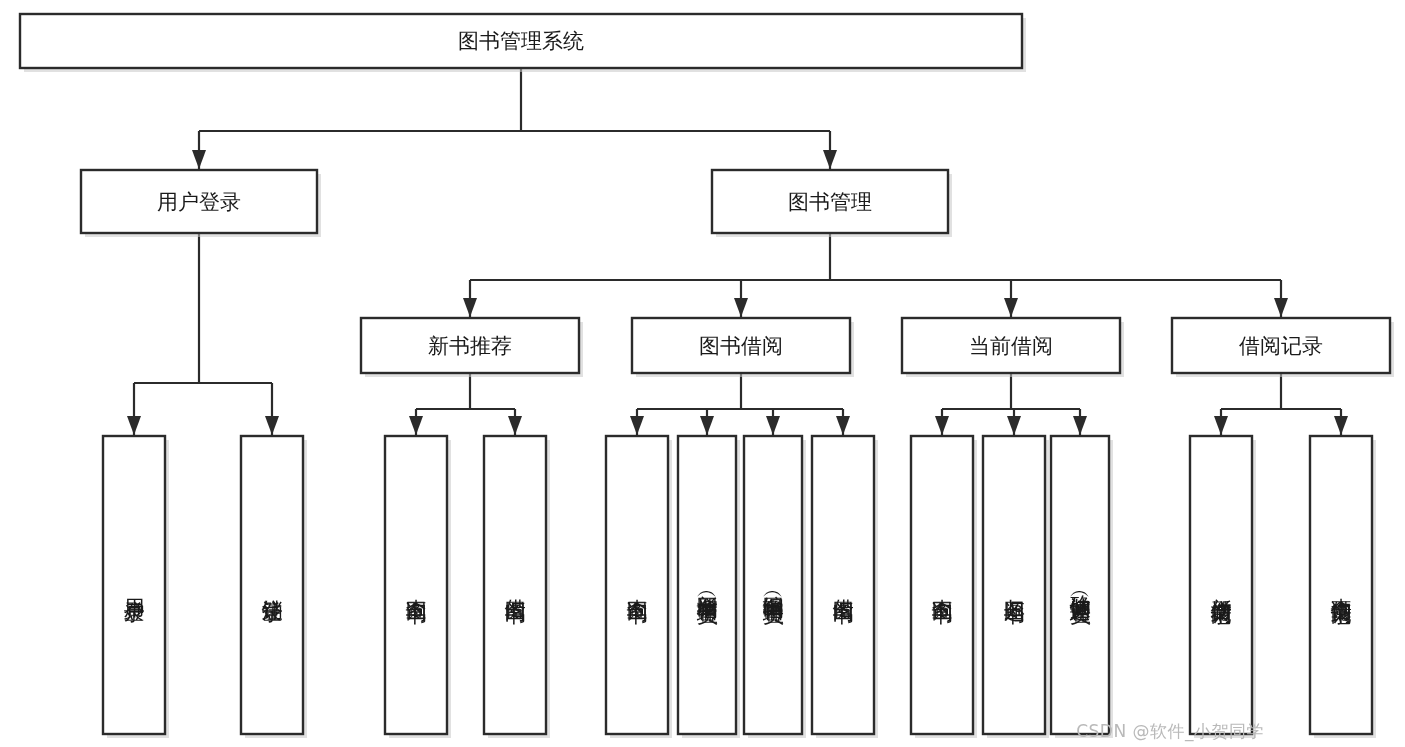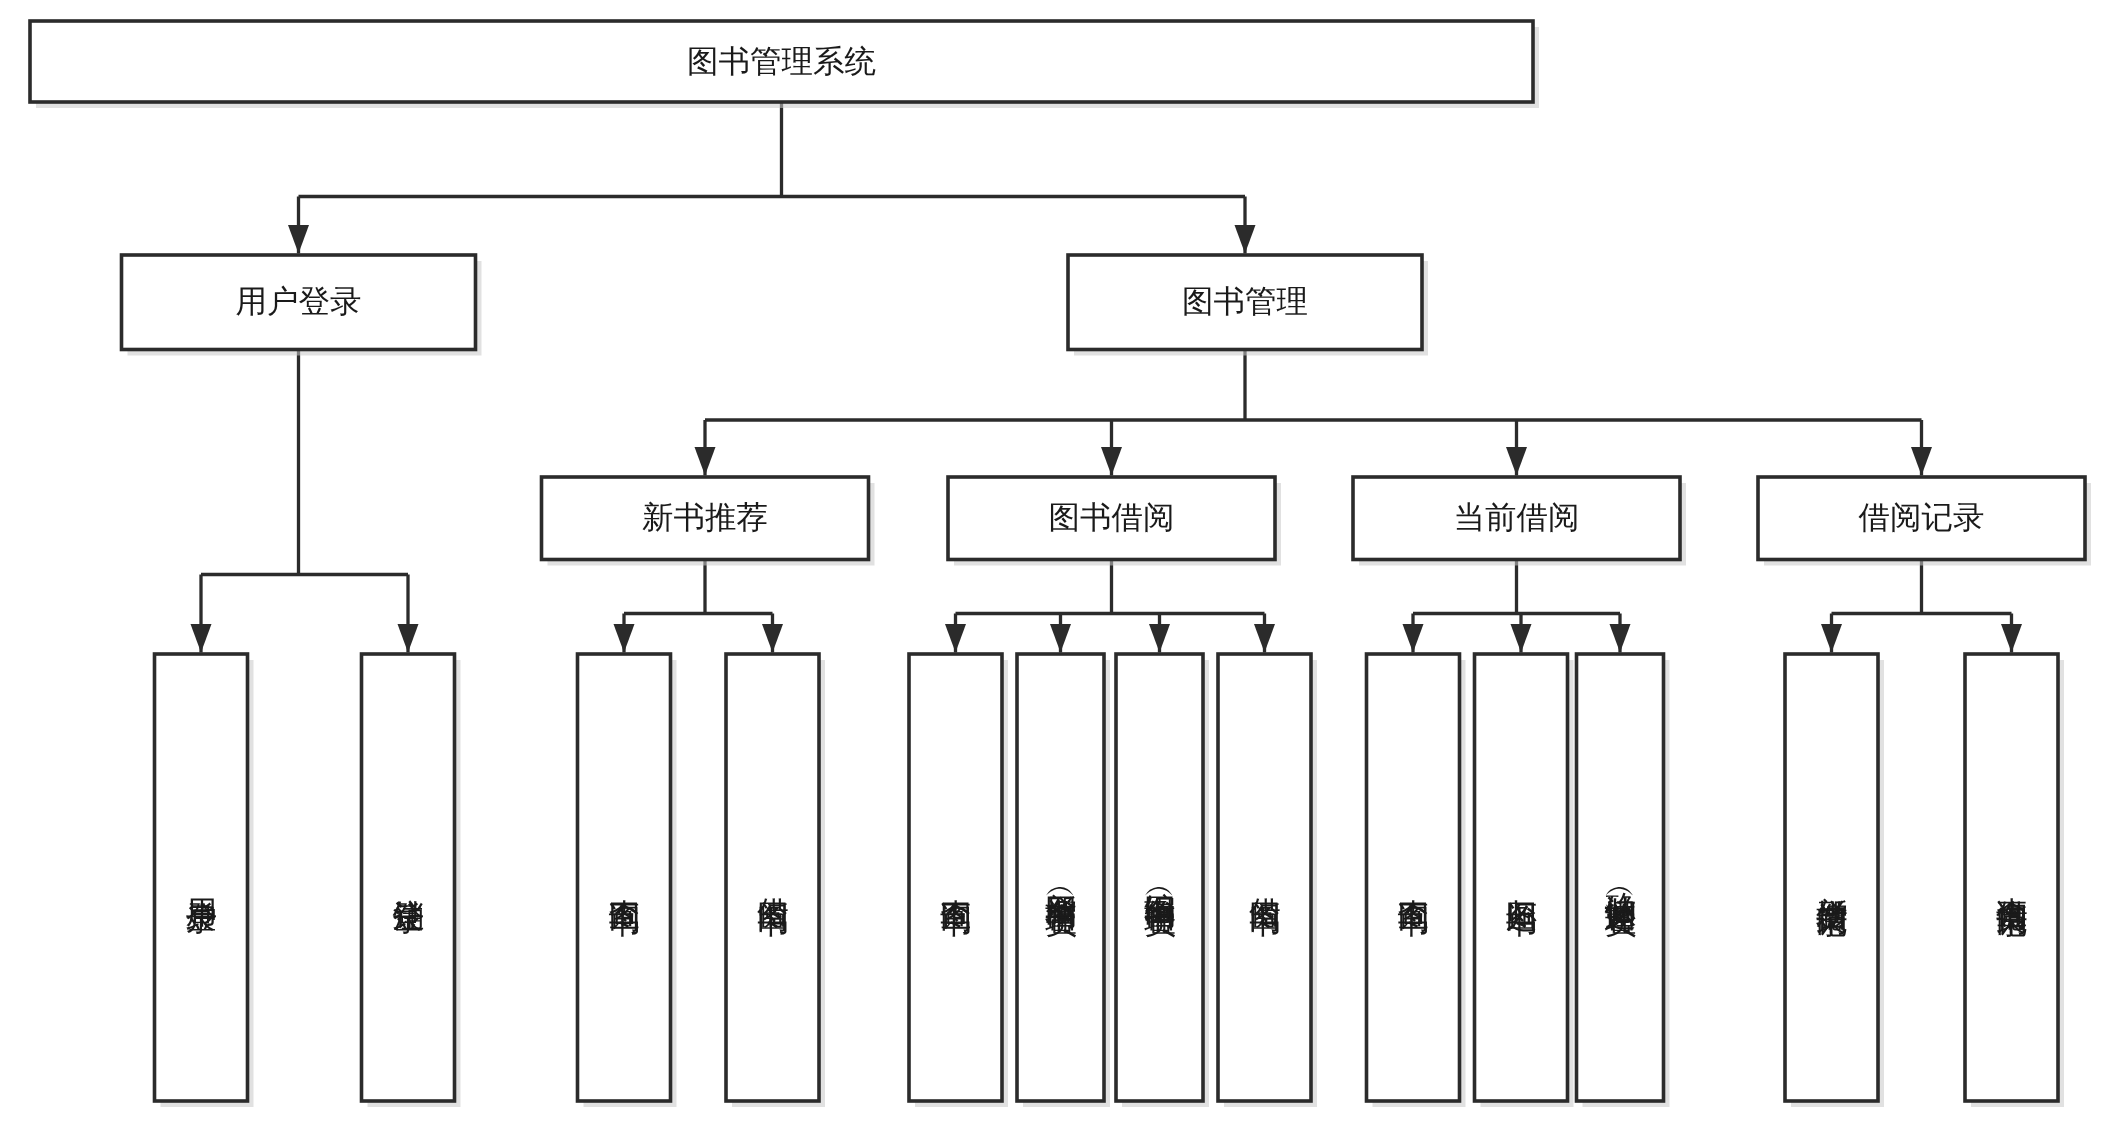--- a/index.html
+++ b/index.html
@@ -229,13 +229,14 @@
         <div class="vert-text-inner">确认归还（管理员）</div>
       </div>
       <div class="vert-text-box" style="left: 1190px; top: 436px; width: 62px; height: 298px;">
         <div class="vert-text-inner">新增借阅记录</div>
       </div>
       <div class="vert-text-box" style="left: 1310px; top: 436px; width: 62px; height: 298px;">
         <div class="vert-text-inner">查询借阅记录</div>
       </div>
     </div>
 
+  <div class="watermark">CSDN @软件_小贺同学</div>
 </div>
 
 </body></html>

